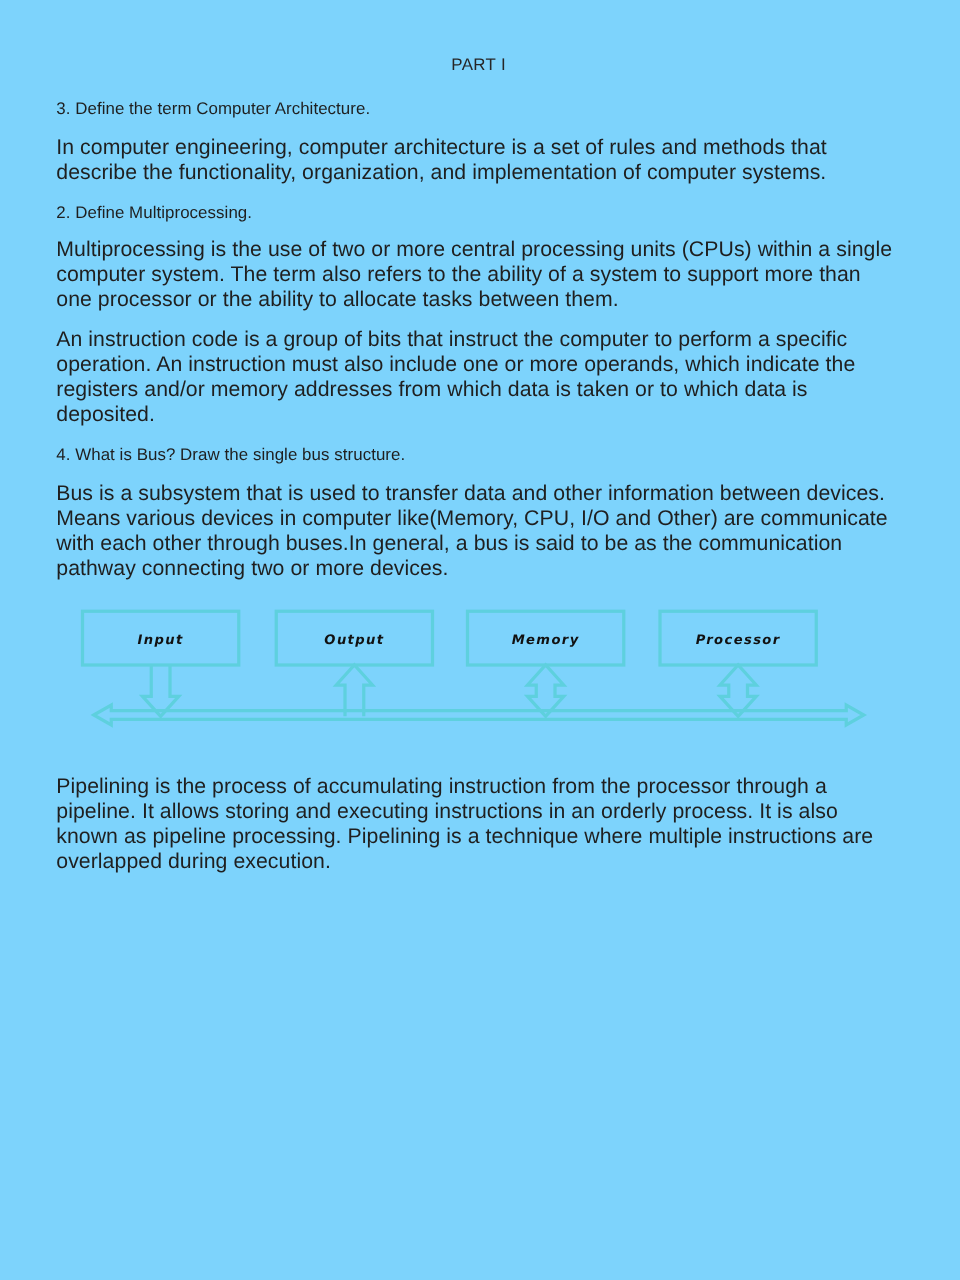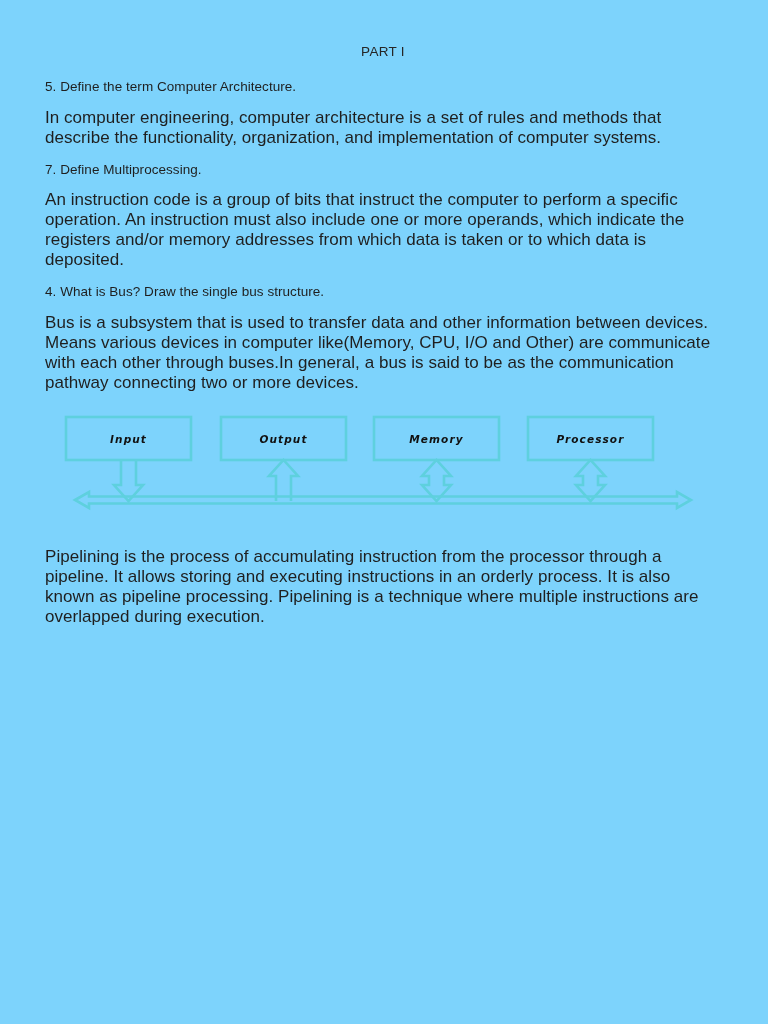--- a/index.html
+++ b/index.html
@@ -72,24 +72,25 @@
   .spacer-bottom { height: 8px; }
 </style>
 </head>
 <body>
 
 <div class="page">
   <div class="content">
 
     <div class="doc-title">PART I</div>
 
-    <p class="q">5. Define the term Computer Architecture.</p>
+    <p class="q">3. Define the term Computer Architecture.</p>
     <p class="p">In computer engineering, computer architecture is a set of rules and methods that describe the functionality, organization, and implementation of computer systems.</p>
 
-    <p class="q">7. Define Multiprocessing.</p>
+    <p class="q">2. Define Multiprocessing.</p>
+    <p class="p">Multiprocessing is the use of two or more central processing units (CPUs) within a single computer system. The term also refers to the ability of a system to support more than one processor or the ability to allocate tasks between them.</p>
 
     <p class="p">An instruction code is a group of bits that instruct the computer to perform a specific operation. An instruction must also include one or more operands, which indicate the registers and/or memory addresses from which data is taken or to which data is deposited.</p>
 
     <p class="q">4. What is Bus? Draw the single bus structure.</p>
     <p class="p tight">Bus is a subsystem that is used to transfer data and other information between devices. Means various devices in computer like(Memory, CPU, I/O and Other) are communicate with each other through buses.In general, a bus is said to be as the communication pathway connecting two or more devices.</p>
 
     <div class="diagram-wrap">
       <svg width="676" height="118" viewBox="0 0 676 118" xmlns="http://www.w3.org/2000/svg">
 
         <g fill="none" stroke="#5ed0de" stroke-width="2.6" stroke-linejoin="miter">

